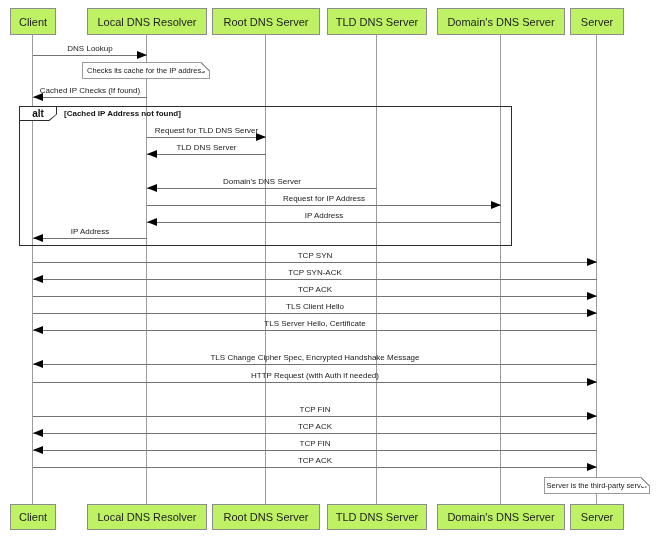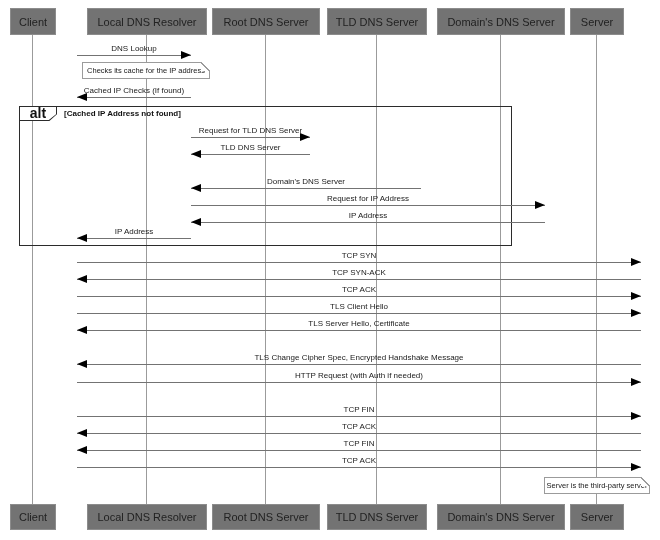--- a/index.html
+++ b/index.html
@@ -2,41 +2,41 @@
 <html><head>
 <meta charset="utf-8">
 <style>
   * { margin:0; padding:0; box-sizing:border-box; }
   html,body { background:#ffffff; }
   body { font-family:"Liberation Sans", sans-serif; }
   .stage { position:relative; width:660px; height:540px; background:#fff; overflow:hidden; }
 
   .lifeline { position:absolute; width:1px; top:35px; height:470px; background:#9b9b9b; }
 
-  .participant { position:absolute; height:27px; background:#737373; border:1px solid #8c8c8c;
+  .participant { position:absolute; height:27px; background:#bef264; border:1px solid #8c8c8c;
     display:flex; align-items:center; justify-content:center; }
   .participant span { font-size:11px; color:#222; white-space:nowrap; }
   .participant.bottom { height:26px; }
 
-  .msg { position:absolute;margin-left:44px; }
+  .msg { position:absolute; }
   .msg .lab { display:block; text-align:center; white-space:nowrap; height:12px; line-height:12px;
     font-size:8px; color:#1a1a1a; }
   .msg .ln { height:0; border-top:1px solid #737373; position:relative; }
   .msg.r .ln::after { content:""; position:absolute; right:0; top:-5px; width:0; height:0;
     border-top:4.5px solid transparent; border-bottom:4.5px solid transparent; border-left:10px solid #000; }
   .msg.l .ln::before { content:""; position:absolute; left:0; top:-5px; width:0; height:0;
     border-top:4.5px solid transparent; border-bottom:4.5px solid transparent; border-right:10px solid #000; }
 
   .altframe { position:absolute; left:19px; top:106px; width:493px; height:140px;
     border:1px solid #2b2b2b; background:transparent; }
   .alt-tag { position:absolute; left:-1px; top:-1px; width:38px; height:15px; background:#2b2b2b;
     clip-path:polygon(0 0,100% 0,100% 55%,80% 100%,0 100%); }
   .alt-tag-inner { position:absolute; left:1px; top:1px; width:36px; height:13px; background:#fff;
     clip-path:polygon(0 0,100% 0,100% 55%,80% 100%,0 100%);
-    font-size:14px; font-weight:bold; color:#111; text-align:center; line-height:13px; }
+    font-size:10px; font-weight:bold; color:#111; text-align:center; line-height:13px; }
   .alt-guard { position:absolute; left:44px; top:2px; font-size:8px; font-weight:bold;
     color:#111; white-space:nowrap; }
 
   .note { position:absolute; background:#fff; border:1px solid #9b9b9b; height:17px;
     display:flex; align-items:center; justify-content:center; }
   .note span { font-size:7.5px; color:#1a1a1a; white-space:nowrap; }
   .note::after { content:""; position:absolute; top:-1px; right:-1px; width:9px; height:9px;
     background:linear-gradient(45deg,#ffffff 44%,#9b9b9b 44%,#9b9b9b 54%,#ffffff 54%); }
 </style>
 </head>

